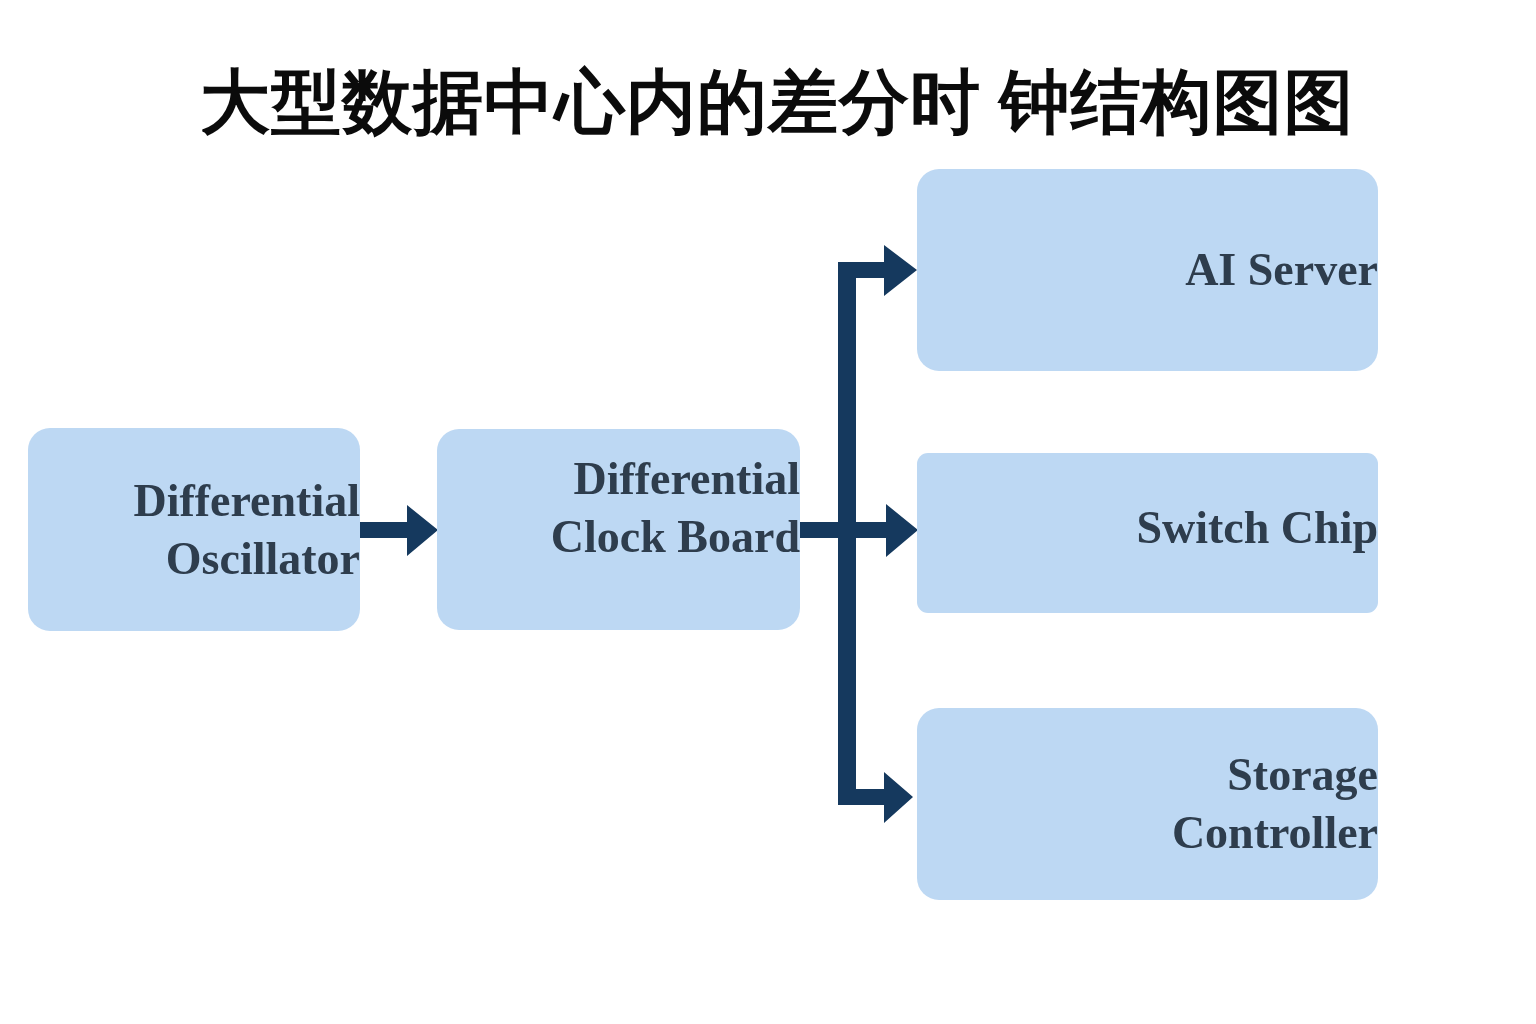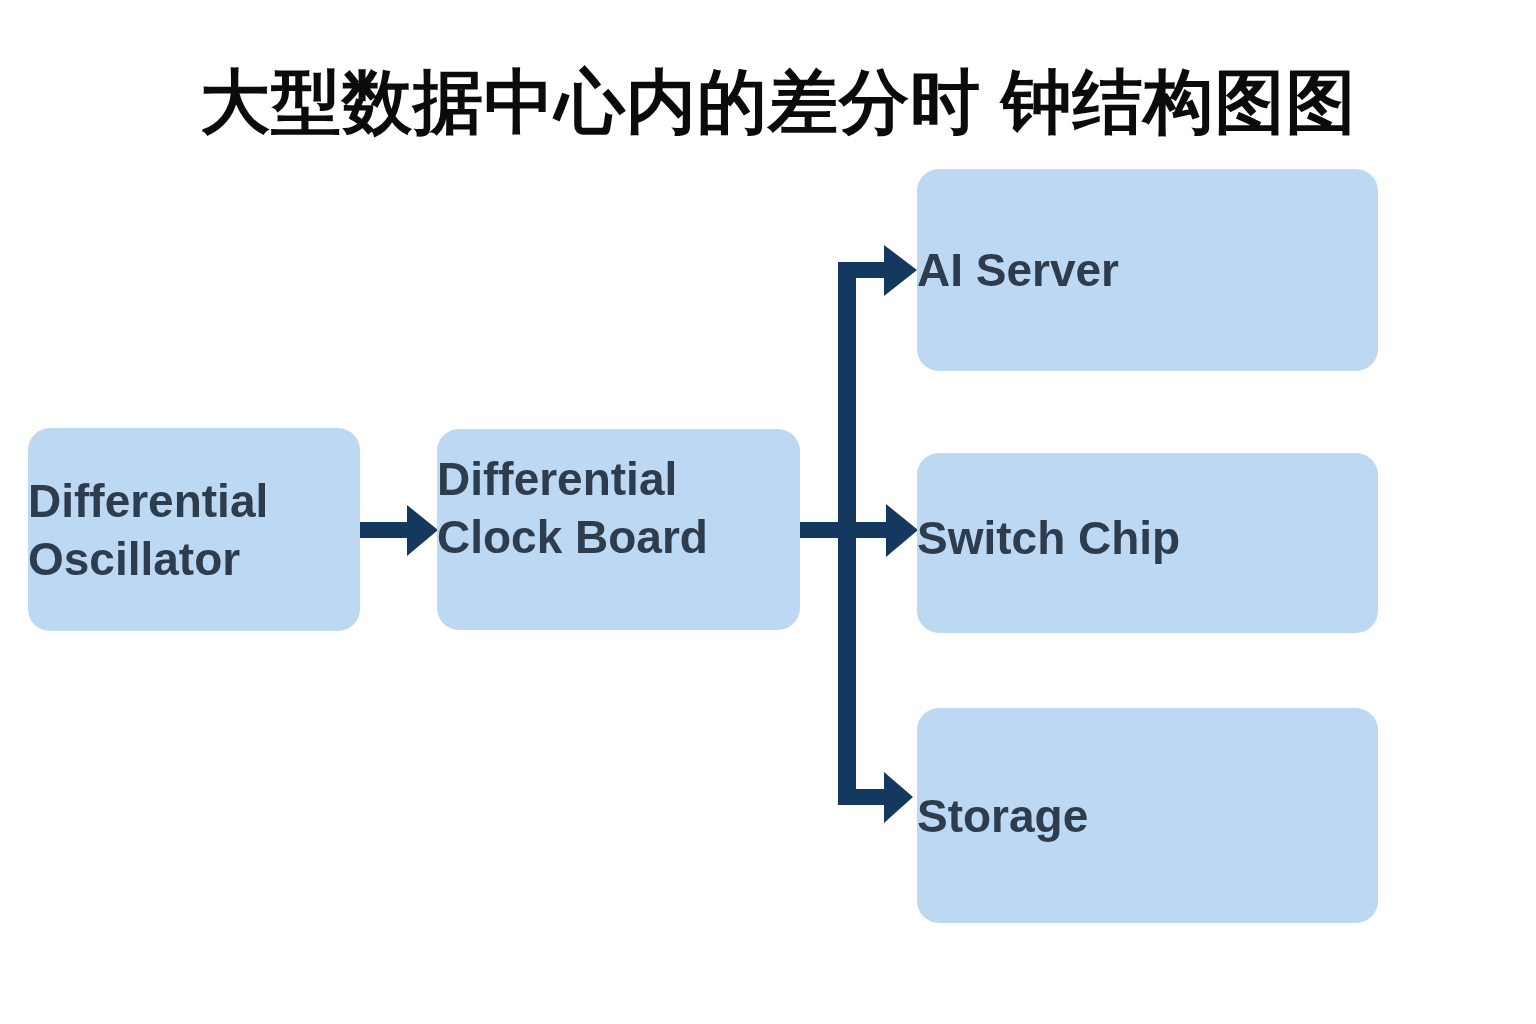--- a/index.html
+++ b/index.html
@@ -10,52 +10,52 @@
     --title-color: #0b0b0b;
   }
   * { margin: 0; padding: 0; box-sizing: border-box; }
   html, body { background: var(--bg); }
   .canvas {
     position: relative;
     width: 1536px;
     height: 1024px;
     background: var(--bg);
     overflow: hidden;
-    font-family: Liberation Sans, sans-serif;
+    font-family: Liberation Serif, serif;
   }
   .diagram-title {
     position: absolute;
     left: 200px;
     top: 56px;
     font-size: 70px;
     font-weight: 700;
     letter-spacing: 1px;
     color: var(--title-color);
     white-space: pre;
   }
   .node {
     position: absolute;
     background: var(--box-fill);
     border-radius: 22px;
     display: flex;
     flex-direction: column;
-    align-items: flex-start;
+    align-items: flex-end;
     justify-content: center;
     text-align: center;
     color: var(--box-text);
     font-size: 46px;
     font-weight: 700;
     line-height: 58px;
   }
   .node span { display: block; }
   #node-oscillator        { left: 28px;  top: 428px; width: 332px; height: 203px; }
   #node-clock-buffer      { left: 437px; top: 429px; width: 363px; height: 201px; padding-bottom: 44px; }
   #node-ai-server-board   { left: 917px; top: 169px; width: 461px; height: 202px; }
-  #node-switch-chip       { left: 917px; top: 453px; width: 461px; height: 180px; padding-bottom: 10px; }
-  #node-storage-controller{ left: 917px; top: 708px; width: 461px; height: 215px; }
+  #node-switch-chip       { left: 917px; top: 453px; width: 461px; height: 160px; padding-bottom: 10px; border-radius: 11px; }
+  #node-storage-controller{ left: 917px; top: 708px; width: 461px; height: 192px; }
   .arrow-layer {
     position: absolute;
     inset: 0;
     width: 1536px;
     height: 1024px;
     pointer-events: none;
   }
   .arrow-layer path { fill: var(--arrow); }
 </style>
 </head>
@@ -91,15 +91,16 @@
   <div class="node" id="node-ai-server-board">
     <span>AI Server</span>
   </div>
 
   <div class="node" id="node-switch-chip">
     <span>Switch Chip</span>
   </div>
 
   <div class="node" id="node-storage-controller">
     <span>Storage</span>
+    <span>Controller</span>
   </div>
 
 </div>
 
 </body></html>

